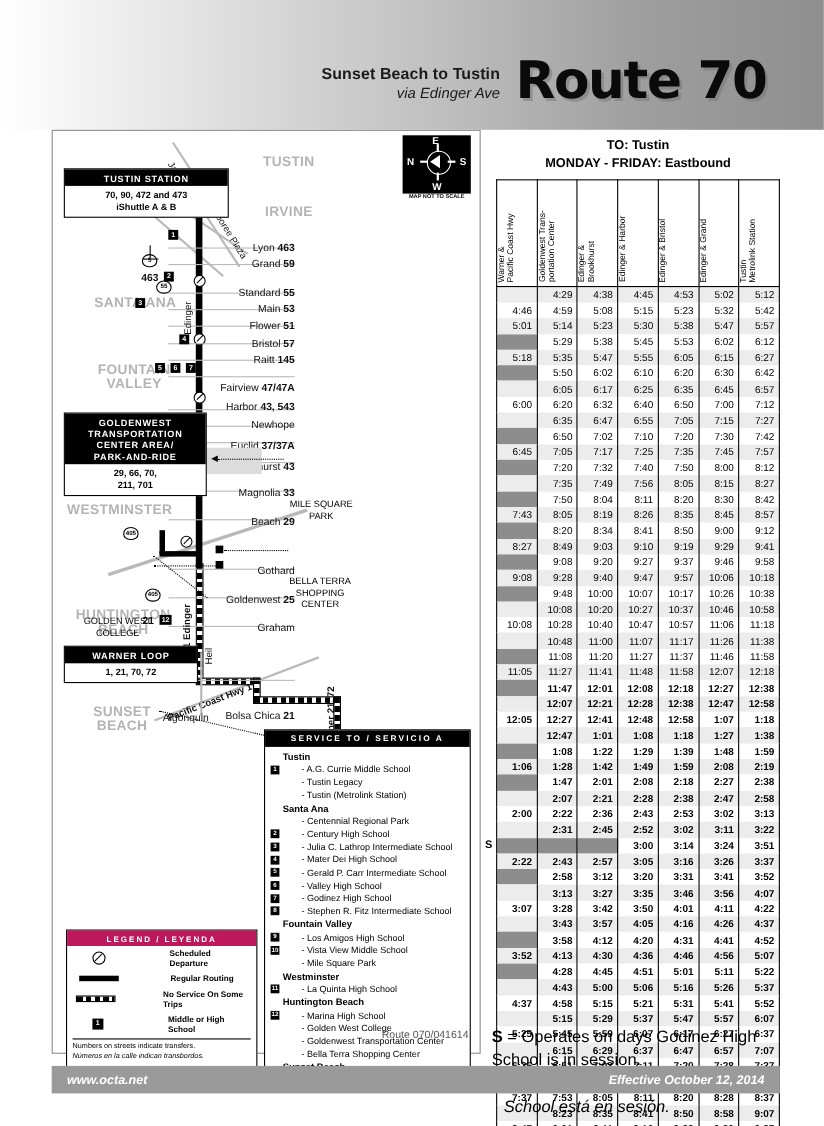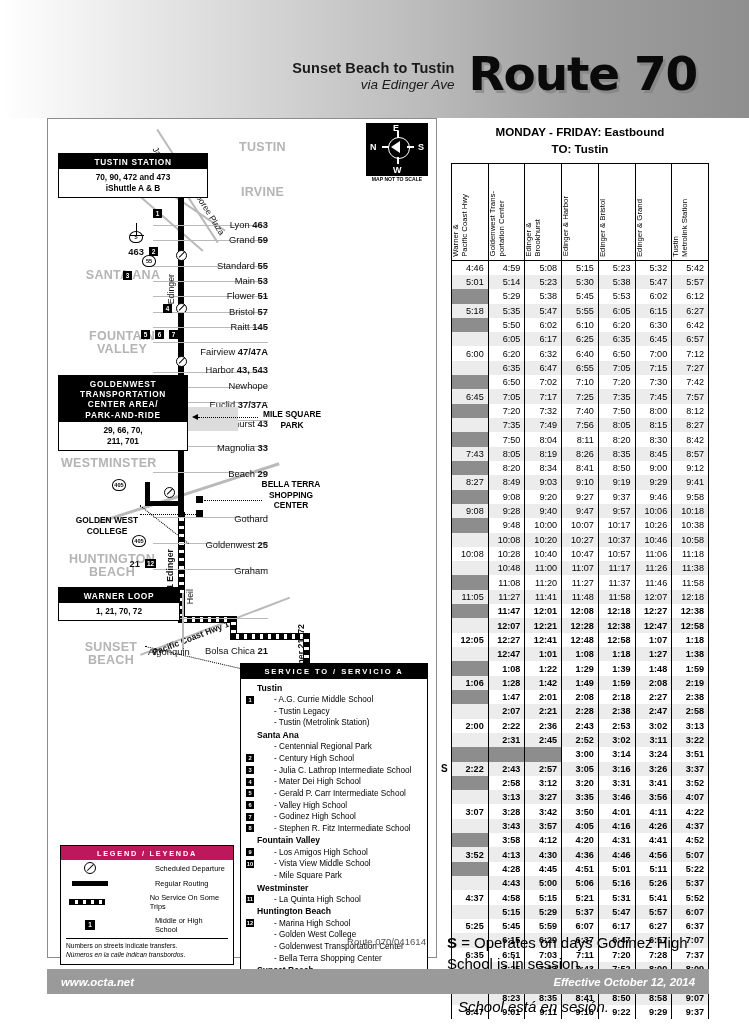--- a/index.html
+++ b/index.html
@@ -28,21 +28,21 @@
   .dashline-v{position:absolute;width:7px;
     background:repeating-linear-gradient(to bottom,#000 0 5px,#fff 5px 8px);border:1px solid #000;box-sizing:border-box;}
   .sq{position:absolute;background:#000;color:#fff;font-size:6.4px;font-weight:bold;
     width:9px;height:9px;line-height:9px;text-align:center;}
   .dep{position:absolute;width:9px;height:9px;border:1.4px solid #000;border-radius:50%;background:#fff;}
   .dep:after{content:"";position:absolute;left:.5px;top:3px;width:8px;height:1.3px;background:#000;transform:rotate(-45deg);}
   .boxlabel{position:absolute;border:1.4px solid #000;background:#fff;}
   .boxlabel .bl-head{background:#000;color:#fff;font-size:8.3px;font-weight:bold;text-align:center;
     padding:2.5px 5px;letter-spacing:.7px;line-height:1.25;}
   .boxlabel .bl-body{font-size:8.3px;font-weight:bold;text-align:center;padding:3px 5px;line-height:1.3;color:#000;}
-  .poi{position:absolute;font-size:8.4px;font-weight:bold;text-align:center;line-height:1.25;color:#000;}
+  .poi{position:absolute;font-size:8.4px;font-weight:normal;text-align:center;line-height:1.25;color:#000;margin-top:44px;}
   .dotted{position:absolute;border-top:1.3px dotted #000;}
   .diag{position:absolute;background:#b9b9b9;height:1.6px;transform-origin:0 0;}
   .rot{position:absolute;white-space:nowrap;font-size:8.6px;color:#111;transform-origin:0 0;}
   .vert{position:absolute;white-space:nowrap;font-size:8.8px;color:#111;font-weight:bold;
     writing-mode:vertical-rl;transform:rotate(180deg);}
   .hwy{position:absolute;width:12px;height:10px;border:1.1px solid #000;border-radius:50% 50% 45% 45%;
     background:#fff;font-size:5.6px;text-align:center;line-height:10px;font-weight:bold;}
   .blk{position:absolute;background:#000;}
 
   #compass{position:absolute;right:8px;top:4px;width:62px;height:53px;background:#000;color:#fff;}
@@ -64,21 +64,21 @@
     font-weight:bold;width:8px;height:8px;line-height:8px;text-align:center;}
   #routecode{position:absolute;left:240px;top:936px;width:186px;text-align:right;
     font-size:9.6px;color:#555;}
 
   
   #legend{position:absolute;left:60px;top:845px;width:172px;border:1.3px solid #000;background:#fff;}
   #legend .lg-head{background:#be185d;color:#fff;font-size:7.3px;font-weight:bold;text-align:center;
     letter-spacing:1.8px;padding:2.5px 0;}
   #legend .lg-row{display:flex;align-items:center;padding:2.4px 6px;}
   #legend .lg-sym{width:46px;display:flex;justify-content:center;align-items:center;}
-  #legend .lg-txt{font-size:7.4px;font-weight:normal;color:#000;padding-left:42px;}
+  #legend .lg-txt{font-size:7.4px;font-weight:bold;color:#000;padding-left:42px;}
   #legend .lg-note{border-top:1px solid #000;margin:2px 5px 0 5px;padding:3px 0 4px 0;
     font-size:6.6px;color:#000;line-height:1.35;}
   #legend .lg-note i{font-style:italic;}
   .lg-circ{width:10px;height:10px;border:1.4px solid #000;border-radius:50%;position:relative;}
   .lg-circ:after{content:"";position:absolute;left:.5px;top:3.5px;width:9px;height:1.4px;background:#000;transform:rotate(-45deg);}
   .lg-solid{width:36px;height:5px;background:#000;}
   .lg-dash{width:36px;height:5.5px;background:repeating-linear-gradient(to right,#000 0 5px,#fff 5px 8px);
     border:1px solid #000;box-sizing:border-box;}
   .lg-sq{width:10px;height:10px;background:#000;color:#fff;font-size:6.4px;font-weight:bold;
     line-height:10px;text-align:center;}
@@ -338,22 +338,22 @@
     <div class="lg-txt">Middle or High School</div>
   </div>
   <div class="lg-note">
     <div>Numbers on streets indicate transfers.</div>
     <i>Números en la calle indican transbordos.</i>
   </div>
 </div>
 
 <div id="sched">
   <div id="sched-title">
+    <div>TO:  Tustin</div>
     <div>MONDAY - FRIDAY:  Eastbound</div>
-    <div>TO:  Tustin</div>
   </div>
   <table class="tt">
     <thead>
         <tr id="sched-head">
           <th>
             <div class="vh">Warner &amp;
 Pacific Coast Hwy</div>
           </th>
           <th>
             <div class="vh">Goldenwest Trans-
@@ -372,20 +372,29 @@
           <th>
             <div class="vh">Edinger &amp; Grand</div>
           </th>
           <th>
             <div class="vh">Tustin
 Metrolink Station</div>
           </th>
         </tr>
       </thead>
     <tbody id="sched-body">
+        <tr class="band">
+          <td class="none"></td>
+          <td>4:29</td>
+          <td>4:38</td>
+          <td>4:45</td>
+          <td>4:53</td>
+          <td>5:02</td>
+          <td>5:12</td>
+        </tr>
         <tr>
           <td>4:46</td>
           <td>4:59</td>
           <td>5:08</td>
           <td>5:15</td>
           <td>5:23</td>
           <td>5:32</td>
           <td>5:42</td>
         </tr>
         <tr class="band">

